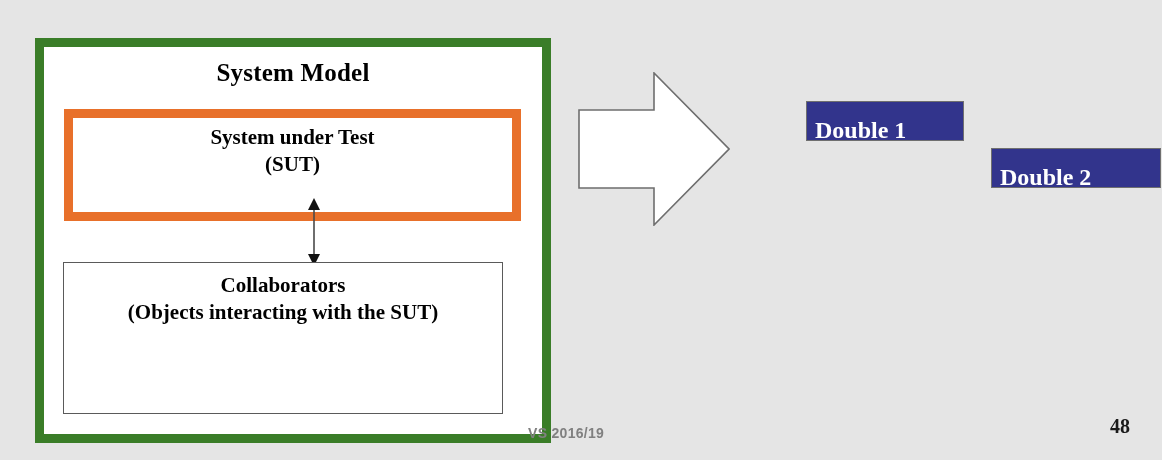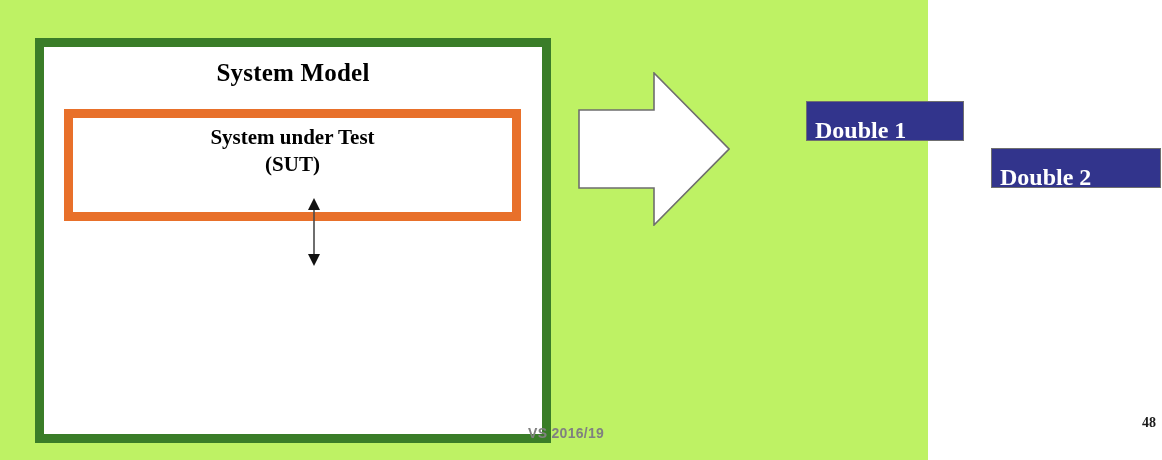--- a/index.html
+++ b/index.html
@@ -11,23 +11,23 @@
     font-family: "Liberation Serif", serif;
     width: 1162px;
     height: 460px;
     position: relative;
     overflow: hidden;
   }
 
   #slide {
     position: absolute;
     left: 0; top: 0;
-    width: 928px;
+    width: 1162px;
     height: 460px;
-    background: #bef264;
+    background: #e5e5e5;
   }
 
   
   .system-model-frame {
     position: absolute;
     left: 35px;
     top: 38px;
     width: 516px;
     height: 405px;
     border: 9px solid #3A7D28;
@@ -177,24 +177,23 @@
     font-size: 14px;
     font-weight: bold;
     color: #808080;
     letter-spacing: 0.3px;
   }
   .page-number {
     position: absolute;
     left: 1110px;
     top: 415px;
     font-family: "Liberation Serif", serif;
-    font-size: 14px;
+    font-size: 20px;
     font-weight: bold;
     color: #1a1a1a;
-    margin-left: 32px;
   }
 </style>
 </head>
 <body>
 
 <div id="slide">
 
   <div class="system-model-frame">
     <div class="system-model-title">System Model</div>
   </div>
@@ -207,20 +206,26 @@
   </div>
 
   <div class="vert-arrow">
     <svg width="32" height="68" viewBox="0 0 32 68" xmlns="http://www.w3.org/2000/svg">
       <line x1="16" y1="7" x2="16" y2="61" stroke="#4a4a4a" stroke-width="1.6"></line>
       <polygon points="16,0 10,12 22,12" fill="#111111"></polygon>
       <polygon points="16,68 10,56 22,56" fill="#111111"></polygon>
     </svg>
   </div>
 
+  <div class="collaborators-box">
+    <div class="collaborators-text">
+      <span>Collaborators</span><br>
+      <span>(Objects interacting with the SUT)</span>
+    </div>
+  </div>
 
   <div class="block-arrow">
     <svg width="152" height="154" viewBox="0 0 152 154" xmlns="http://www.w3.org/2000/svg">
       <polygon points="1,38 76,38 76,1 151,77 76,153 76,116 1,116" fill="#ffffff" stroke="#6e6e6e" stroke-width="1.6" stroke-linejoin="miter"></polygon>
     </svg>
   </div>
 
 
   <div class="double-box dbl-1">
     <span class="dlabel">Double 1</span>

